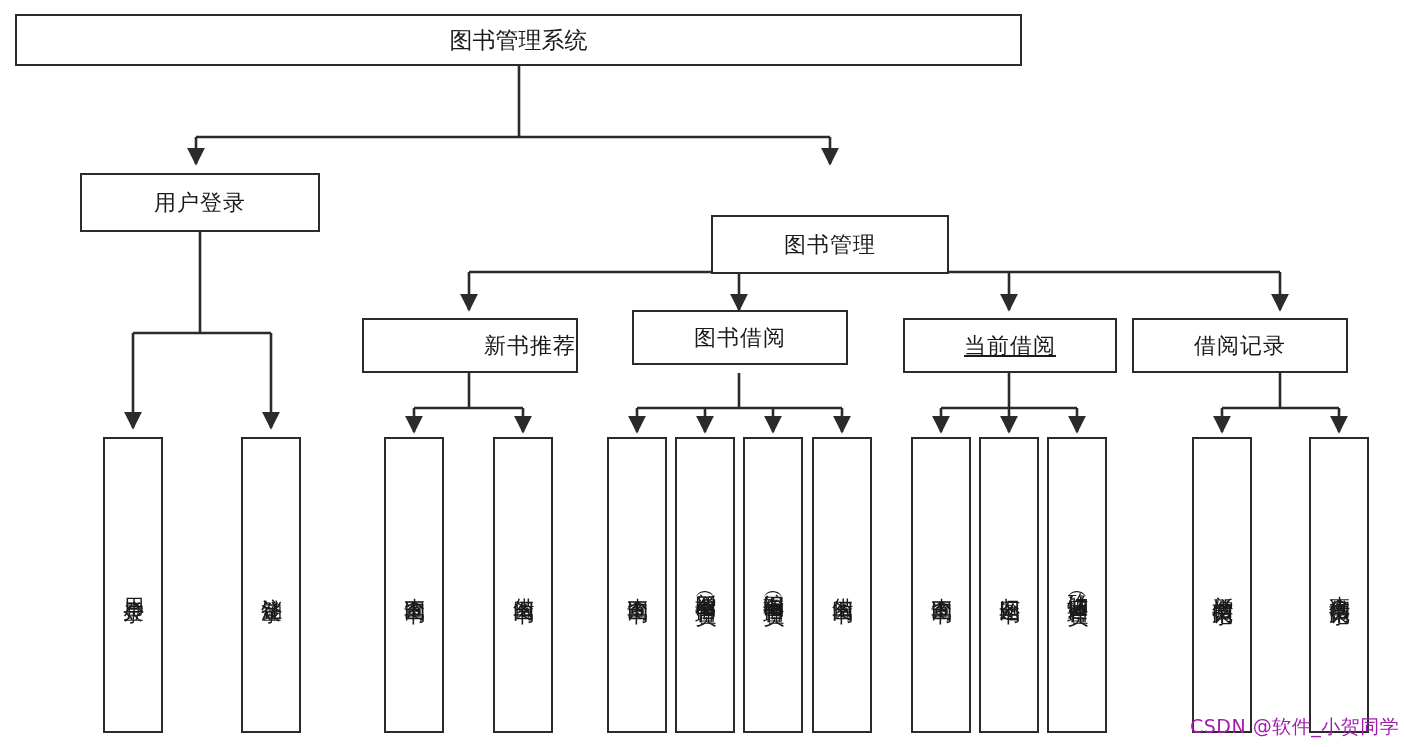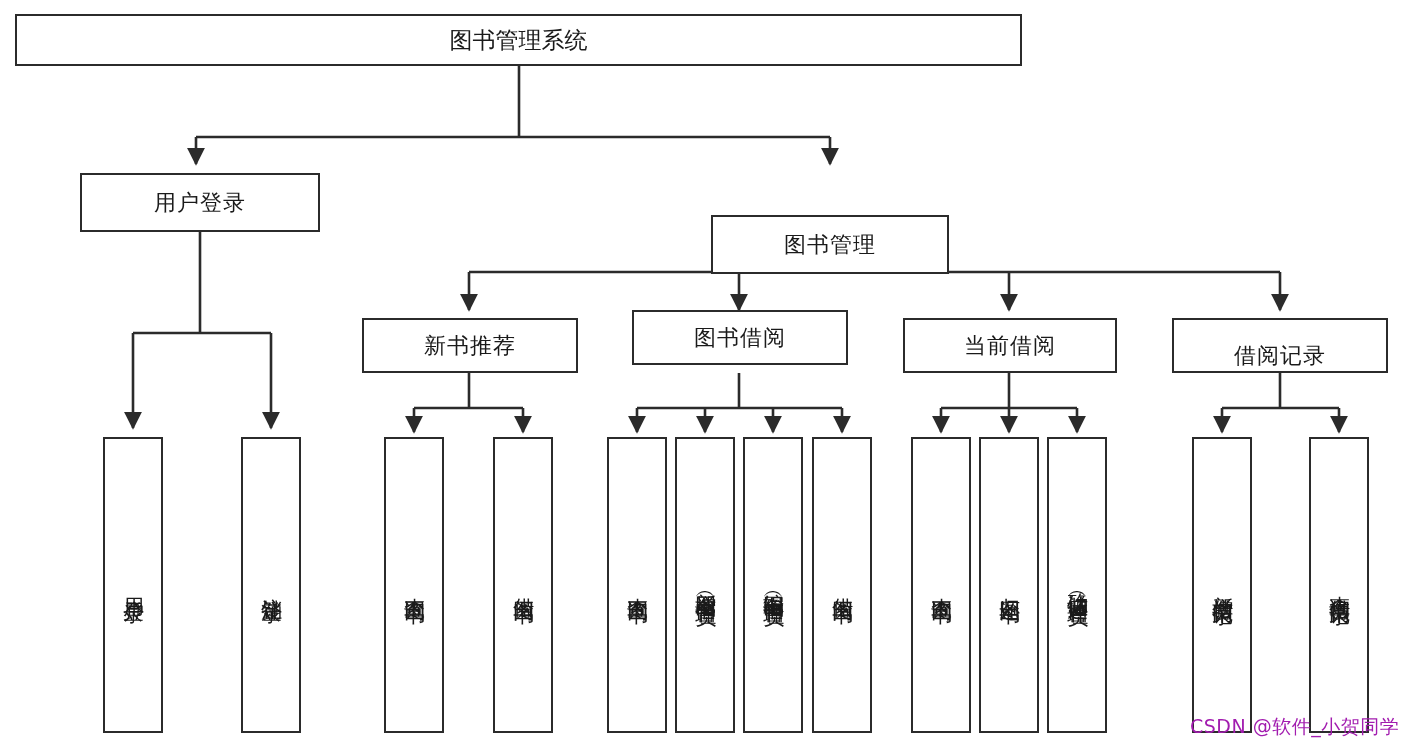--- a/index.html
+++ b/index.html
@@ -128,33 +128,33 @@
   </div>
 
   <div class="node horiz" style="left:80px; top:173px; width:240px; height:59px;">
     <span>用户登录</span>
   </div>
 
   <div class="node horiz" style="left:711px; top:173px; width:238px; height:59px;margin-top:42px;">
     <span>图书管理</span>
   </div>
 
-  <div class="node horiz" style="left:362px; top:318px; width:216px; height:55px;">
+  <div class="node horiz" style="left:362px; top:318px; width:216px; height:55px;justify-content:flex-end;">
     <span>新书推荐</span>
   </div>
 
   <div class="node horiz" style="left:632px; top:310px; width:216px; height:55px;">
     <span>图书借阅</span>
   </div>
 
-  <div class="node horiz" style="left:903px; top:318px; width:214px; height:55px;">
+  <div class="node horiz" style="left:903px; top:318px; width:214px; height:55px;text-decoration:underline;">
     <span>当前借阅</span>
   </div>
 
-  <div class="node horiz" style="left:1172px; top:318px; width:216px; height:55px;align-items:flex-end;">
+  <div class="node horiz" style="left:1132px; top:318px; width:216px; height:55px;">
     <span>借阅记录</span>
   </div>
 
   <div class="node leaf" style="left:103px; top:437px; width:60px; height:296px;">
     <span class="vtext">用户登录</span>
   </div>
 
   <div class="node leaf" style="left:241px; top:437px; width:60px; height:296px;">
     <span class="vtext">注销登录</span>
   </div>

